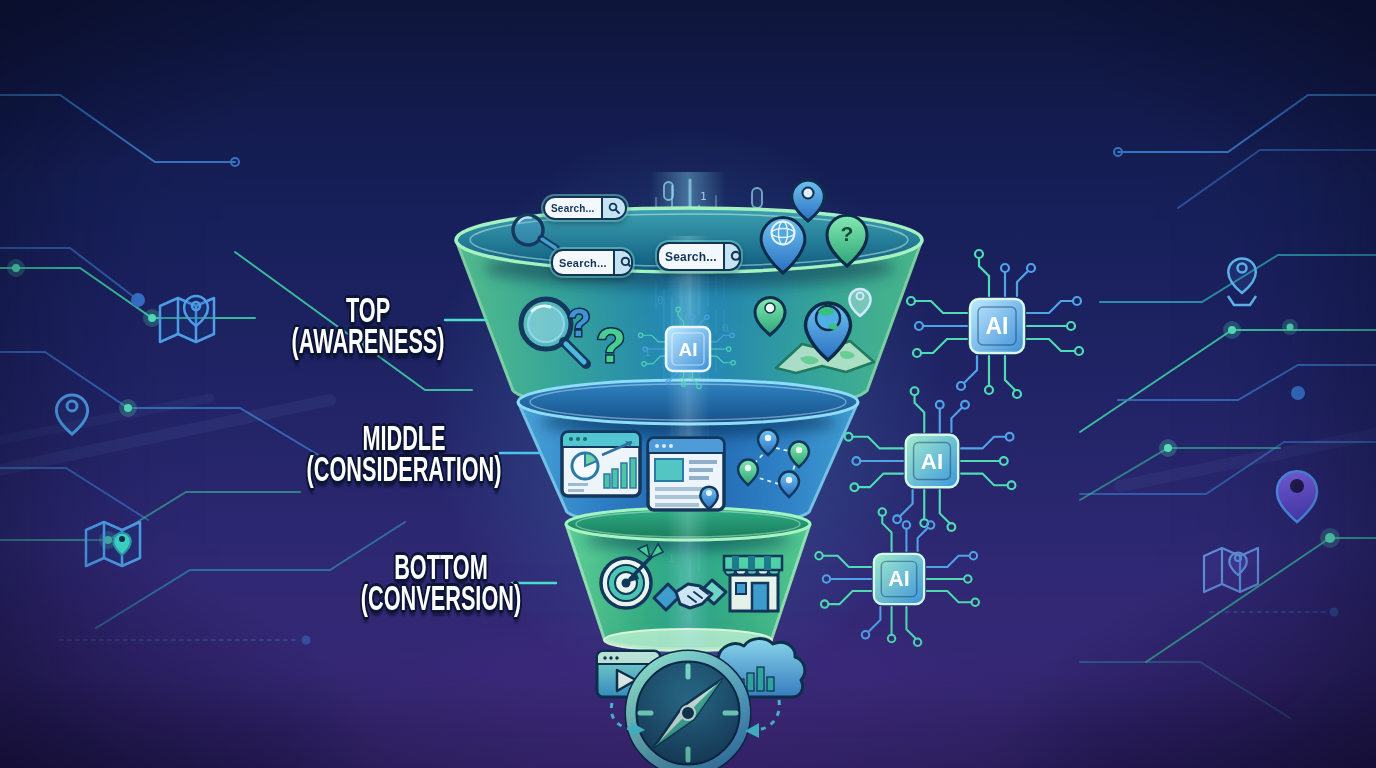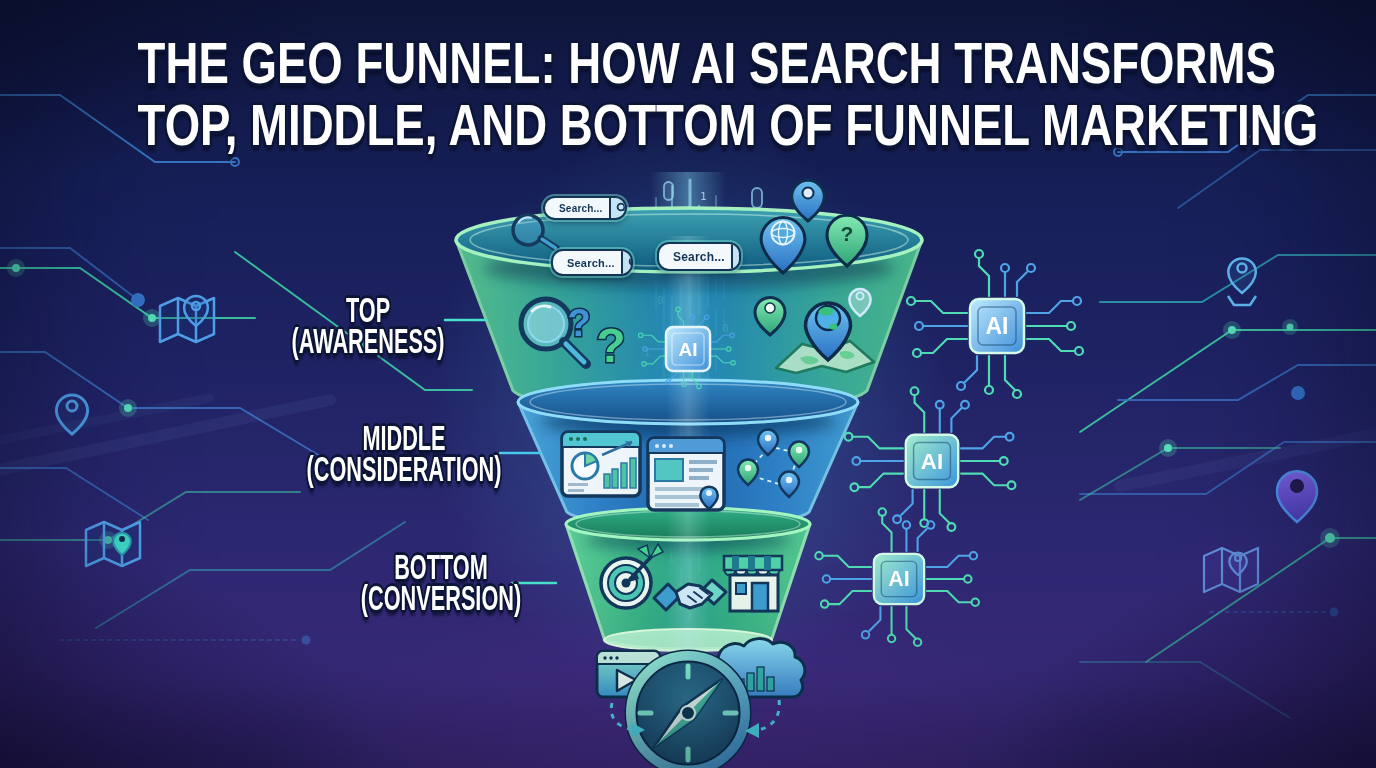--- a/index.html
+++ b/index.html
@@ -28,21 +28,21 @@
   .stage-label{position:absolute;width:400px;text-align:center;z-index:10;
     font-size:35px;line-height:31px;transform:scaleX(.62);transform-origin:50% 50%;white-space:nowrap;}
   .stage-label .sub{display:block;}
   .label-top{left:168px;top:294px;}
   .label-middle{left:204px;top:422px;}
   .label-bottom{left:241px;top:551px;}
   .pill{position:absolute;z-index:10;display:flex;align-items:stretch;
     background:#f2f8fc;border:2px solid #133457;border-radius:12px;overflow:hidden;
     box-shadow:0 0 0 2px rgba(128,238,222,.45), 0 3px 6px rgba(0,18,40,.45);
     color:#133457;font-weight:bold;}
-  .pill .txt{display:flex;align-items:center;padding:0 6px;letter-spacing:.2px;margin-left:8px;}
+  .pill .txt{display:flex;align-items:center;padding:0 6px;letter-spacing:.2px;}
   .pill .btn{display:flex;align-items:center;padding:0 5px;border-left:2px solid #133457;
     background:rgba(140,205,232,.45);}
   .pill1{left:543px;top:196px;width:80px;height:20px;font-size:10px;}
   .pill2{left:551px;top:249px;width:78px;height:23px;font-size:11px;}
   .pill3{left:657px;top:242px;width:80px;height:25px;font-size:12px;}
 </style>
 </head>
 <body>
 
 <div class="canvas">
@@ -543,24 +543,20 @@
   <div class="pill pill3">
     <span class="txt">Search...</span>
     <span class="btn">
       <svg width="14" height="14" viewBox="0 0 12 12">
         <circle cx="5" cy="5" r="3.4" fill="none" stroke="#133457" stroke-width="1.8"></circle>
         <line x1="7.6" y1="7.6" x2="11" y2="11" stroke="#133457" stroke-width="1.8" stroke-linecap="round"></line>
       </svg>
     </span>
   </div>
 
-  <div class="title">
-    <span class="title-line outline-text">THE GEO FUNNEL: HOW AI SEARCH TRANSFORMS</span>
-    <span class="title-line outline-text">TOP, MIDDLE, AND BOTTOM OF FUNNEL MARKETING</span>
-  </div>
 
   <div class="stage-label label-top outline-text">
     <span>TOP</span>
     <span class="sub">(AWARENESS)</span>
   </div>
   <div class="stage-label label-middle outline-text">
     <span>MIDDLE</span>
     <span class="sub">(CONSIDERATION)</span>
   </div>
   <div class="stage-label label-bottom outline-text">

